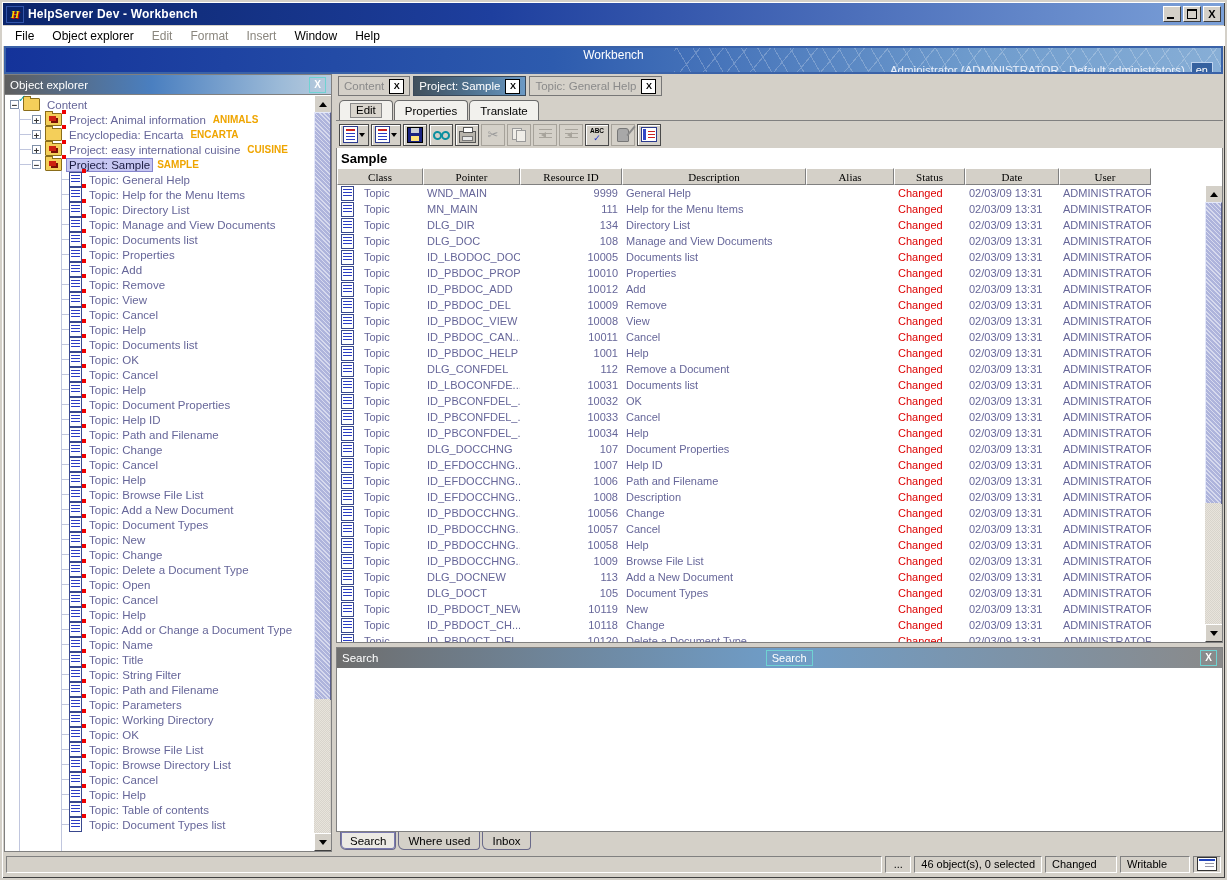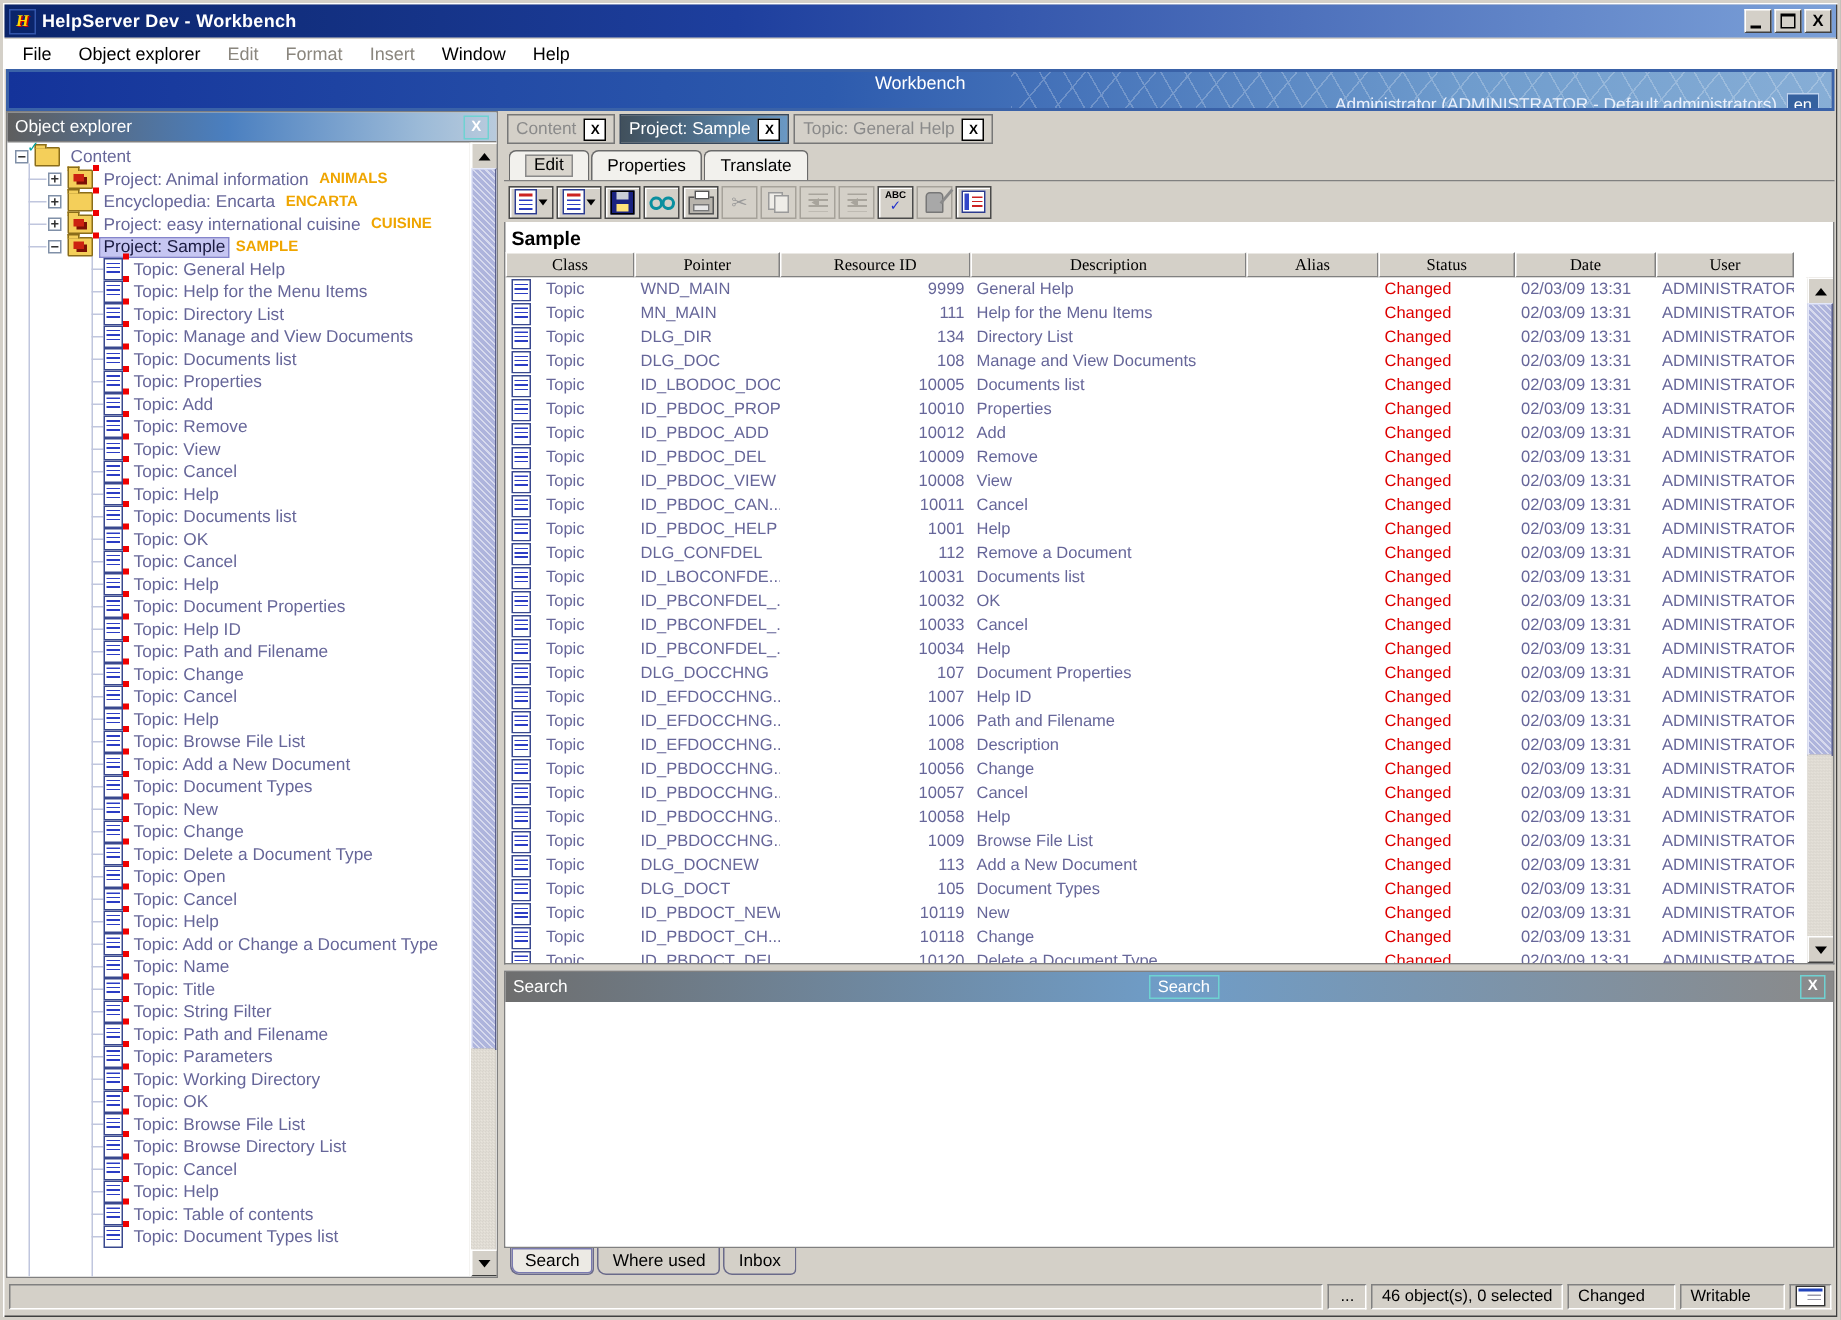--- a/index.html
+++ b/index.html
@@ -121,21 +121,21 @@
   
   .contentarea{flex:1;background:#fff;border:1px solid #808080;border-top:none;display:flex;flex-direction:column;min-height:0;}
   .content-head{font:700 13px "Liberation Sans",sans-serif;color:#000;padding:3px 4px 2px;}
   .grid{position:relative;flex:1;min-height:0;overflow:hidden;}
   .grid-header{display:flex;height:17px;font-family:Liberation Serif, serif;}
   .hcell{background:#d4d0c8;border:1px solid;border-color:#fff #808080 #808080 #fff;box-sizing:border-box;
          font-size:11px;color:#000;display:flex;align-items:center;justify-content:center;overflow:hidden;flex:0 0 auto;}
   .grid-body{position:absolute;top:17px;left:0;right:17px;bottom:0;overflow:hidden;background:#fff;}
   .grow{display:flex;height:16px;align-items:center;font-size:11px;color:#666699;}
   .gcell{flex:0 0 auto;box-sizing:border-box;padding:0 4px;overflow:hidden;white-space:nowrap;display:flex;align-items:center;gap:5px;}
-  .c0{width:86px;} .c1{width:97px;} .c2{width:127px;} .c3{width:184px;} .c4{width:88px;} .c5{width:91px;} .c6{width:94px;} .c7{width:92px;}
+  .c0{width:86px;} .c1{width:97px;} .c2{width:102px;} .c3{width:184px;} .c4{width:88px;} .c5{width:71px;} .c6{width:94px;} .c7{width:92px;}
   .num{justify-content:flex-end;}
   .st-changed{color:#dd0000;}
   .grid .vscroll{top:17px;}
   
   .search-panel{flex:0 0 auto;height:183px;display:flex;flex-direction:column;border:1px solid #808080;margin-top:4px;background:#fff;}
   .search-header{height:20px;background:linear-gradient(90deg,#6e6e6e 0%,#6f9dc8 50%,#8a8a8a 100%);
                  display:flex;align-items:center;color:#fff;font-size:11.5px;padding:0 5px;gap:4px;}
   .search-go{margin-left:auto;border:1px solid #6fd2d2;color:#fff;font-size:11px;padding:0 5px;line-height:14px;background:transparent;}
   .search-body{flex:1;background:#fff;}
   .bottomtabs{height:20px;display:flex;align-items:flex-start;gap:2px;padding-left:4px;background:#d4d0c8;}

